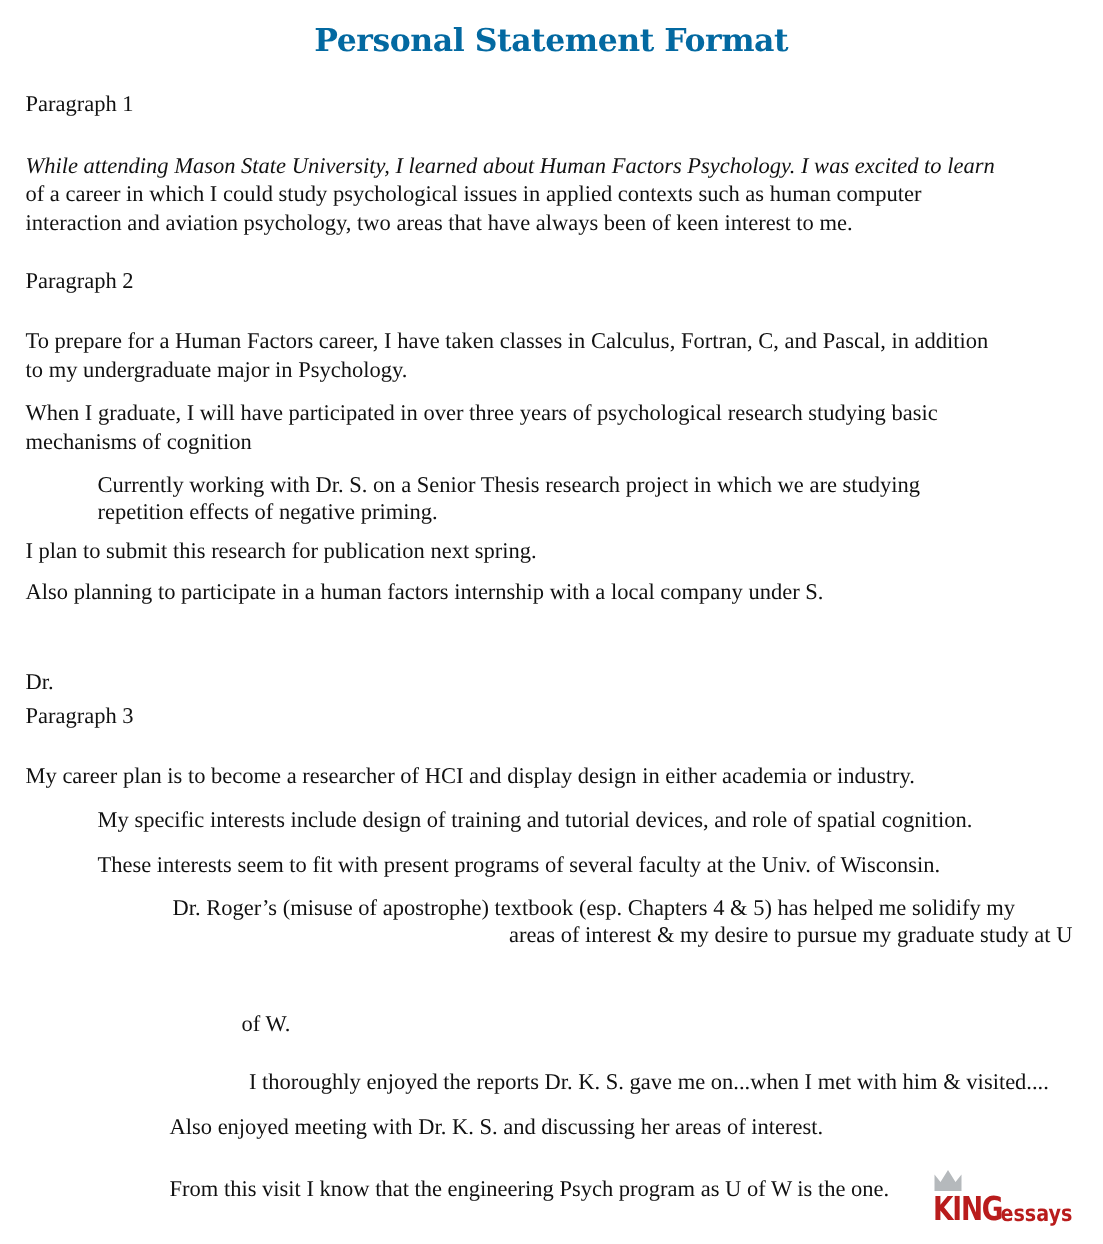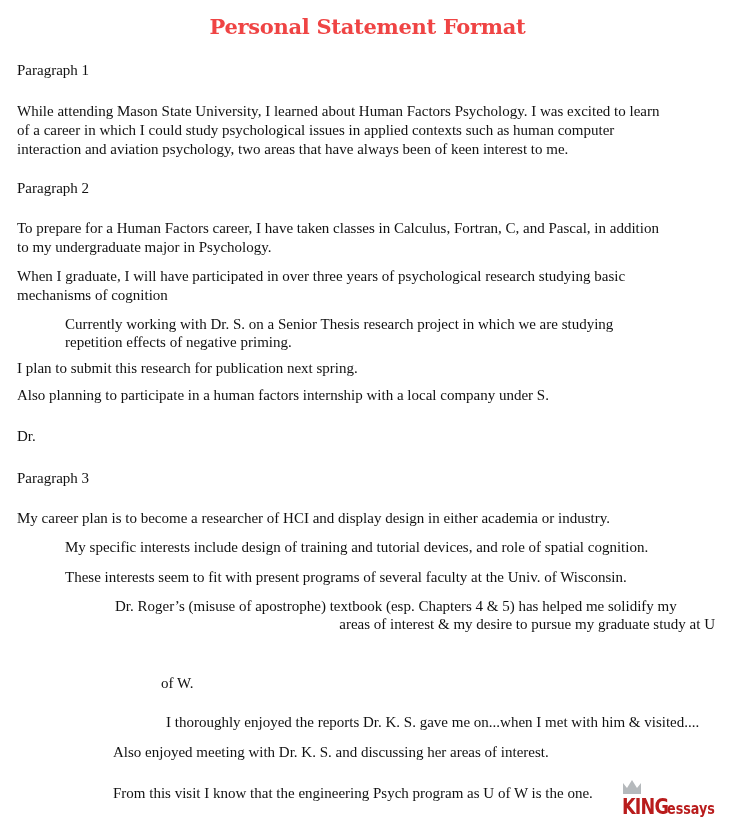--- a/index.html
+++ b/index.html
@@ -1,51 +1,51 @@
 <!DOCTYPE html>
 <html><head>
   <meta charset="utf-8">
   <style>
     html, body { margin: 0; padding: 0; background: #ffffff; }
     body { width: 735px; height: 829px; position: relative; overflow: hidden;
            font-family: "Liberation Serif", serif; color: #111; font-size: 15px; }
     .title { position: absolute; top: 14px; left: 0; width: 735px; text-align: center;
              font-family: "DejaVu Serif", serif; font-weight: bold; font-size: 21px;
-             letter-spacing: -0.3px; color: #ef4444; }
+             letter-spacing: -0.3px; color: #0369a1; }
     .t { position: absolute; white-space: nowrap; line-height: 20px; }
     .u { }
     .watermark { position: absolute; left: 622px; top: 779px; width: 113px; height: 50px; }
     .crown { position: absolute; left: 0; top: 0; }
     .wm-text { position: absolute; left: 0; top: 15px; white-space: nowrap;
                font-family: "DejaVu Sans", sans-serif; color: #b91c1c; }
     .wm-king { font-weight: bold; font-size: 22px; letter-spacing: -1px;
                transform: scaleX(0.8); display: inline-block; transform-origin: left; }
     .wm-essays { font-weight: bold; font-size: 15px; position: absolute; left: 45px; top: 6px;
                  transform: scaleX(0.85); transform-origin: left; }
   </style>
 </head>
 <body>
 
 <div class="title">Personal Statement Format</div>
 
 <div class="t u" style="left:17px;top:60px;">Paragraph 1</div>
-<div class="t" style="left:17px;top:101px;">While attending Mason State University, I learned about Human Factors Psychology. I was excited to learn</div>
+<div class="t" style="left:17px;top:101px;font-style:italic;">While attending Mason State University, I learned about Human Factors Psychology. I was excited to learn</div>
 <div class="t" style="left:17px;top:120px;">of a career in which I could study psychological issues in applied contexts such as human computer</div>
 <div class="t" style="left:17px;top:139px;">interaction and aviation psychology, two areas that have always been of keen interest to me.</div>
 
 <div class="t u" style="left:17px;top:178px;">Paragraph 2</div>
 <div class="t" style="left:17px;top:218px;">To prepare for a Human Factors career, I have taken classes in Calculus, Fortran, C, and Pascal, in addition</div>
 <div class="t" style="left:17px;top:237px;">to my undergraduate major in Psychology.</div>
 <div class="t" style="left:17px;top:266px;">When I graduate, I will have participated in over three years of psychological research studying basic</div>
 <div class="t" style="left:17px;top:285px;">mechanisms of cognition</div>
 <div class="t" style="left:65px;top:314px;">Currently working with Dr. S. on a Senior Thesis research project in which we are studying</div>
 <div class="t" style="left:65px;top:332px;">repetition effects of negative priming.</div>
 <div class="t" style="left:17px;top:358px;">I plan to submit this research for publication next spring.</div>
 <div class="t" style="left:17px;top:385px;">Also planning to participate in a human factors internship with a local company under S.</div>
-<div class="t" style="left:17px;top:426px;">Dr.</div>
+<div class="t" style="left:17px;top:445px;">Dr.</div>
 
 <div class="t u" style="left:17px;top:468px;">Paragraph 3</div>
 <div class="t" style="left:17px;top:508px;">My career plan is to become a researcher of HCI and display design in either academia or industry.</div>
 <div class="t" style="left:65px;top:537px;">My specific interests include design of training and tutorial devices, and role of spatial cognition.</div>
 <div class="t" style="left:65px;top:567px;">These interests seem to fit with present programs of several faculty at the Univ. of Wisconsin.</div>
 <div class="t" style="left:115px;top:596px;">Dr. Roger’s (misuse of apostrophe) textbook (esp. Chapters 4 &amp; 5) has helped me solidify my</div>
 <div class="t" style="right:20px;top:614px;">areas of interest &amp; my desire to pursue my graduate study at U</div>
 <div class="t" style="left:161px;top:673px;">of W.</div>
 <div class="t" style="left:121px;top:712px;margin-left:45px;">I thoroughly enjoyed the reports Dr. K. S. gave me on...when I met with him &amp; visited....</div>
 <div class="t" style="left:113px;top:742px;">Also enjoyed meeting with Dr. K. S. and discussing her areas of interest.</div>

